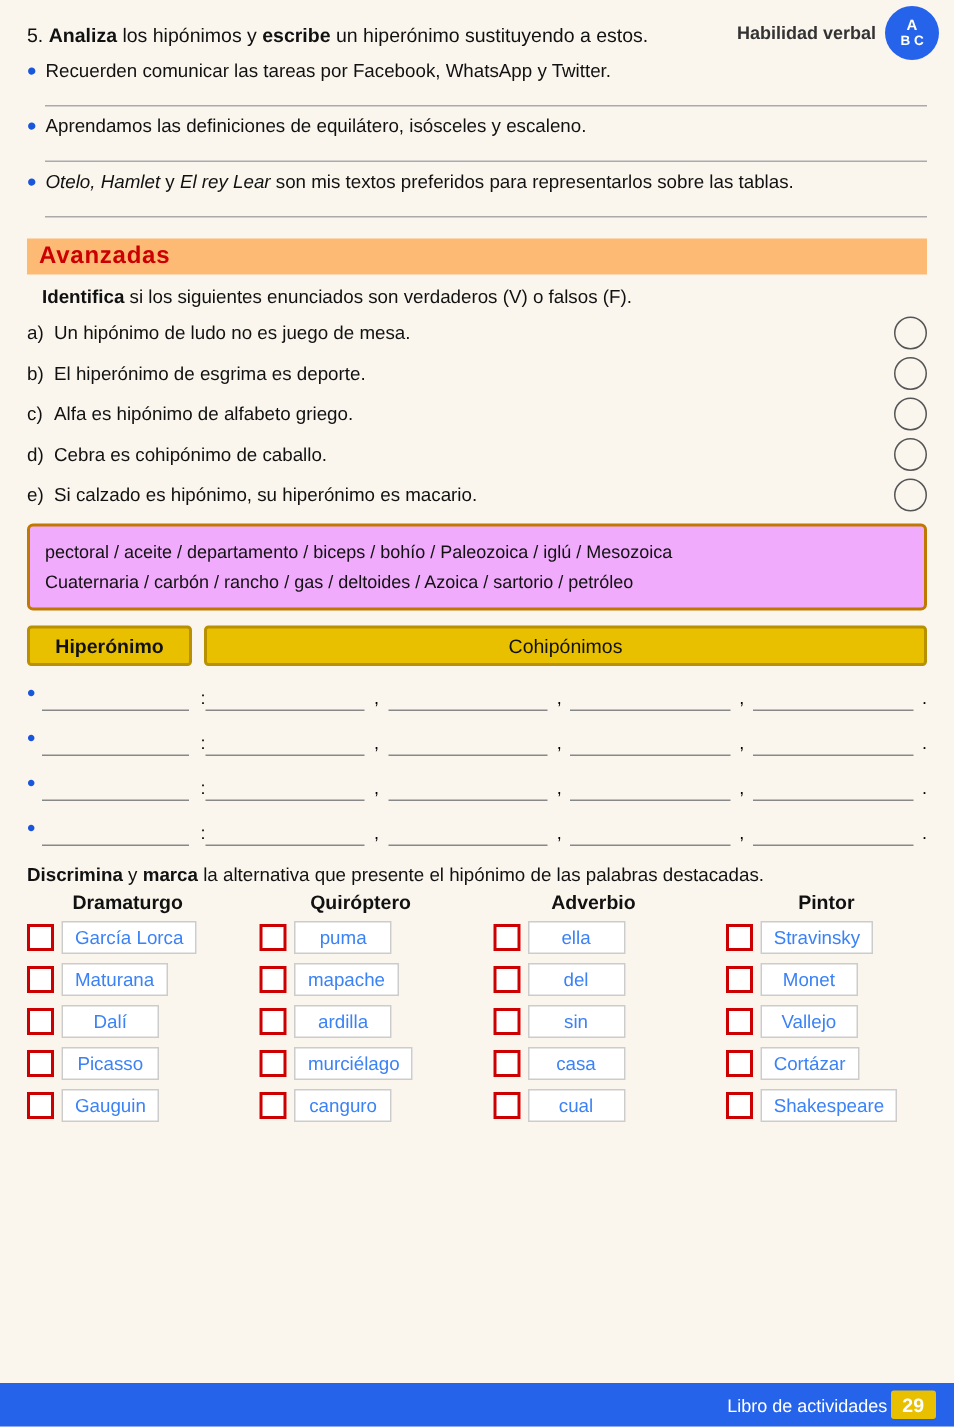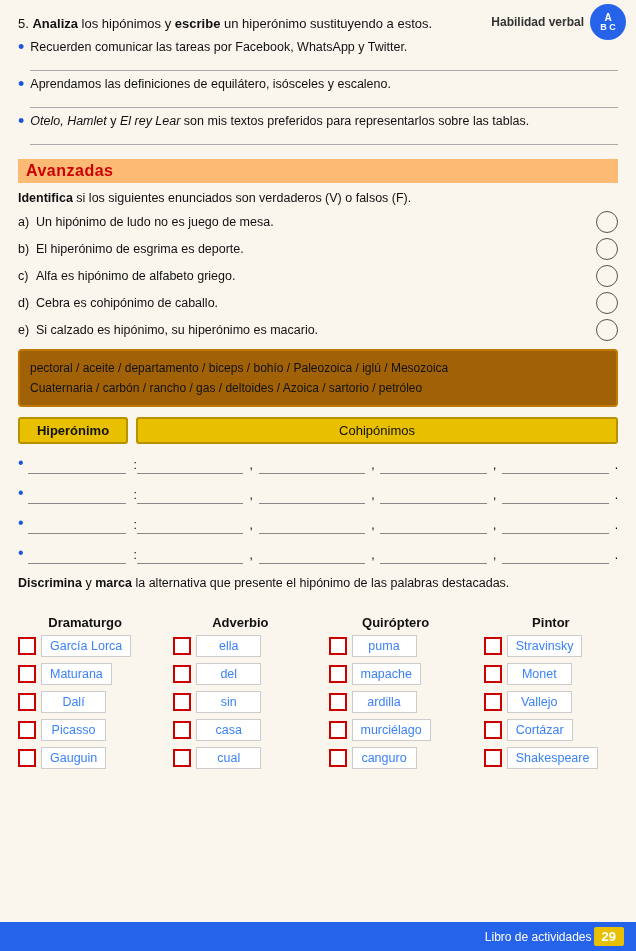--- a/index.html
+++ b/index.html
@@ -76,20 +76,21 @@
       padding: 3px 8px;
       font-size: 16px;
       font-weight: bold;
       color: #cc0000;
       letter-spacing: 0.5px;
     }
     .identifica-line {
       margin-top: 8px;
       font-size: 12.5px;
       color: #111;
+      margin-left: 10px;
     }
     .identifica-line b { font-weight: bold; }
     .statements-list {
       margin-top: 6px;
     }
     .statement-row {
       display: flex;
       align-items: center;
       margin-top: 5px;
       font-size: 12.5px;
@@ -112,21 +113,21 @@
       flex-shrink: 0;
     }
     .organiza-line {
       margin-top: 12px;
       font-size: 12.5px;
       color: #111;
     }
     .organiza-line b { font-weight: bold; }
     .word-box {
       margin-top: 8px;
-      background: #a16207;
+      background: #f0abfc;
       border: 2px solid #c07800;
       border-radius: 4px;
       padding: 7px 10px;
       font-size: 12px;
       color: #111;
       line-height: 1.7;
     }
     .table-section {
       margin-top: 10px;
     }
@@ -192,21 +193,21 @@
       font-size: 12px;
       padding-bottom: 2px;
     }
     .discrimina-line {
       margin-top: 12px;
       font-size: 12.5px;
       color: #111;
     }
     .discrimina-line b { font-weight: bold; }
     .columns-section {
-      margin-top: 25px;
+      margin-top: 4px;
       display: flex;
       gap: 21px;
       align-items: flex-start;
     }
     .column-group {
       flex: 1;
       display: flex;
       flex-direction: column;
       align-items: center;
     }
@@ -454,64 +455,64 @@
         <div class="option-checkbox"></div>
         <div class="option-text">Picasso</div>
       </div>
       <div class="option-row">
         <div class="option-checkbox"></div>
         <div class="option-text">Gauguin</div>
       </div>
     </div>
 
     <div class="column-group">
+      <div class="column-title">Quiróptero</div>
+      <div class="option-row">
+        <div class="option-checkbox"></div>
+        <div class="option-text">puma</div>
+      </div>
+      <div class="option-row">
+        <div class="option-checkbox"></div>
+        <div class="option-text">mapache</div>
+      </div>
+      <div class="option-row">
+        <div class="option-checkbox"></div>
+        <div class="option-text">ardilla</div>
+      </div>
+      <div class="option-row">
+        <div class="option-checkbox"></div>
+        <div class="option-text">murciélago</div>
+      </div>
+      <div class="option-row">
+        <div class="option-checkbox"></div>
+        <div class="option-text">canguro</div>
+      </div>
+    </div>
+
+    <div class="column-group">
       <div class="column-title">Adverbio</div>
       <div class="option-row">
         <div class="option-checkbox"></div>
         <div class="option-text">ella</div>
       </div>
       <div class="option-row">
         <div class="option-checkbox"></div>
         <div class="option-text">del</div>
       </div>
       <div class="option-row">
         <div class="option-checkbox"></div>
         <div class="option-text">sin</div>
       </div>
       <div class="option-row">
         <div class="option-checkbox"></div>
         <div class="option-text">casa</div>
       </div>
       <div class="option-row">
         <div class="option-checkbox"></div>
         <div class="option-text">cual</div>
-      </div>
-    </div>
-
-    <div class="column-group">
-      <div class="column-title">Quiróptero</div>
-      <div class="option-row">
-        <div class="option-checkbox"></div>
-        <div class="option-text">puma</div>
-      </div>
-      <div class="option-row">
-        <div class="option-checkbox"></div>
-        <div class="option-text">mapache</div>
-      </div>
-      <div class="option-row">
-        <div class="option-checkbox"></div>
-        <div class="option-text">ardilla</div>
-      </div>
-      <div class="option-row">
-        <div class="option-checkbox"></div>
-        <div class="option-text">murciélago</div>
-      </div>
-      <div class="option-row">
-        <div class="option-checkbox"></div>
-        <div class="option-text">canguro</div>
       </div>
     </div>
 
     <div class="column-group">
       <div class="column-title">Pintor</div>
       <div class="option-row">
         <div class="option-checkbox"></div>
         <div class="option-text">Stravinsky</div>
       </div>
       <div class="option-row">

